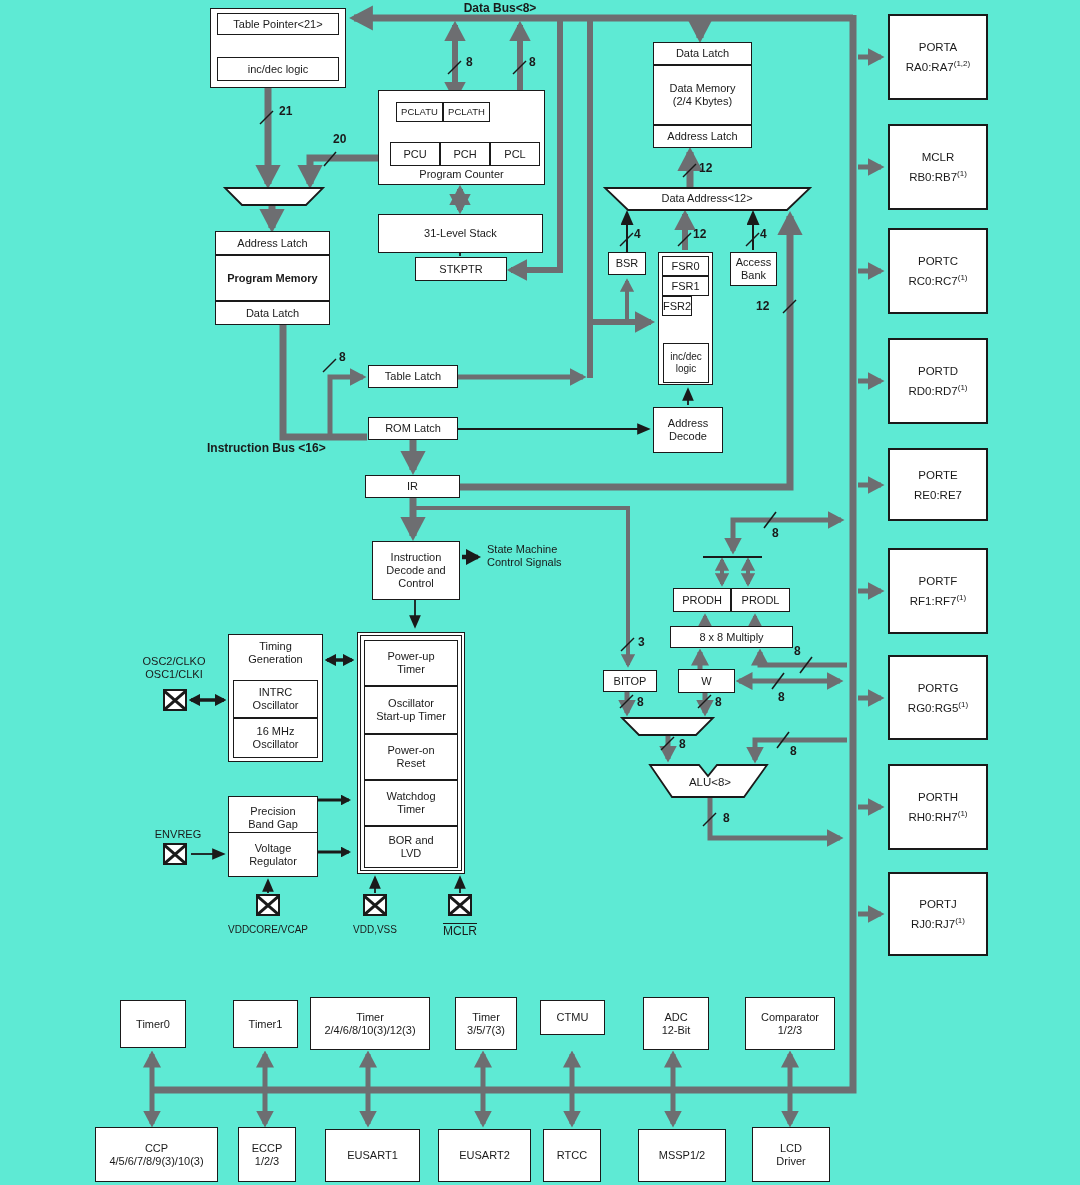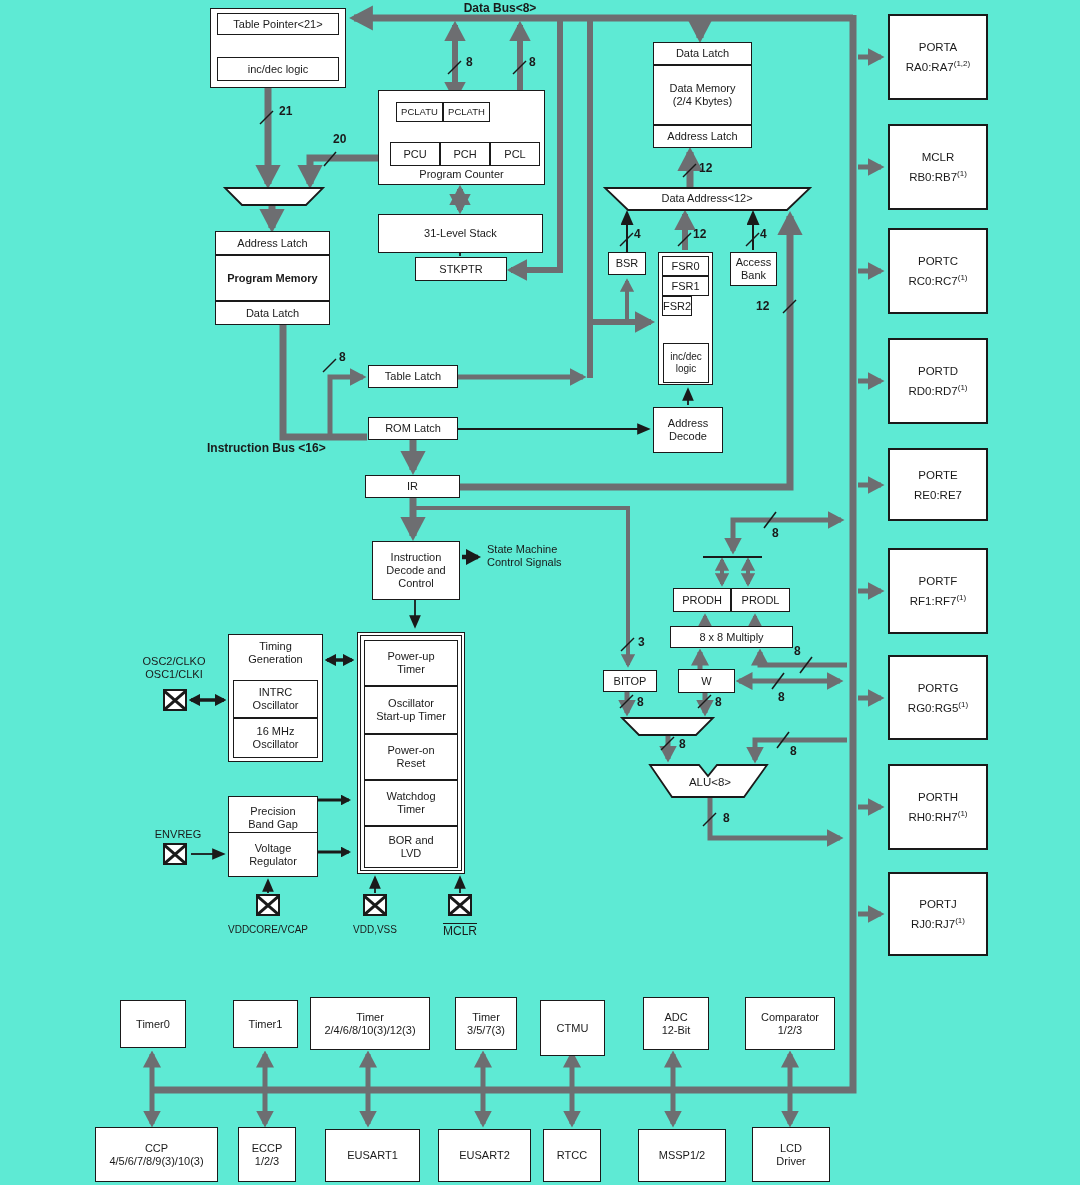--- a/index.html
+++ b/index.html
@@ -323,21 +323,21 @@
     <div>PORTJ</div>
     <div><span>RJ0:RJ7</span><sup>(1)</sup></div>
   </div>
 
   <div class="box" style="left:120px;top:1000px;width:66px;height:48px;">Timer0</div>
   <div class="box" style="left:233px;top:1000px;width:65px;height:48px;">Timer1</div>
   <div class="box" style="left:310px;top:997px;width:120px;height:53px;">Timer
 2/4/6/8/10(3)/12(3)</div>
   <div class="box" style="left:455px;top:997px;width:62px;height:53px;">Timer
 3/5/7(3)</div>
-  <div class="box" style="left:540px;top:1000px;width:65px;height:56px;">CTMU</div>
+  <div class="box" style="left:540px;top:1000px;width:65px;height:35px;">CTMU</div>
   <div class="box" style="left:643px;top:997px;width:66px;height:53px;">ADC
 12-Bit</div>
   <div class="box" style="left:745px;top:997px;width:90px;height:53px;">Comparator
 1/2/3</div>
 
   <div class="box" style="left:95px;top:1127px;width:123px;height:55px;">CCP
 4/5/6/7/8/9(3)/10(3)</div>
   <div class="box" style="left:238px;top:1127px;width:58px;height:55px;">ECCP
 1/2/3</div>
   <div class="box" style="left:325px;top:1129px;width:95px;height:53px;">EUSART1</div>

